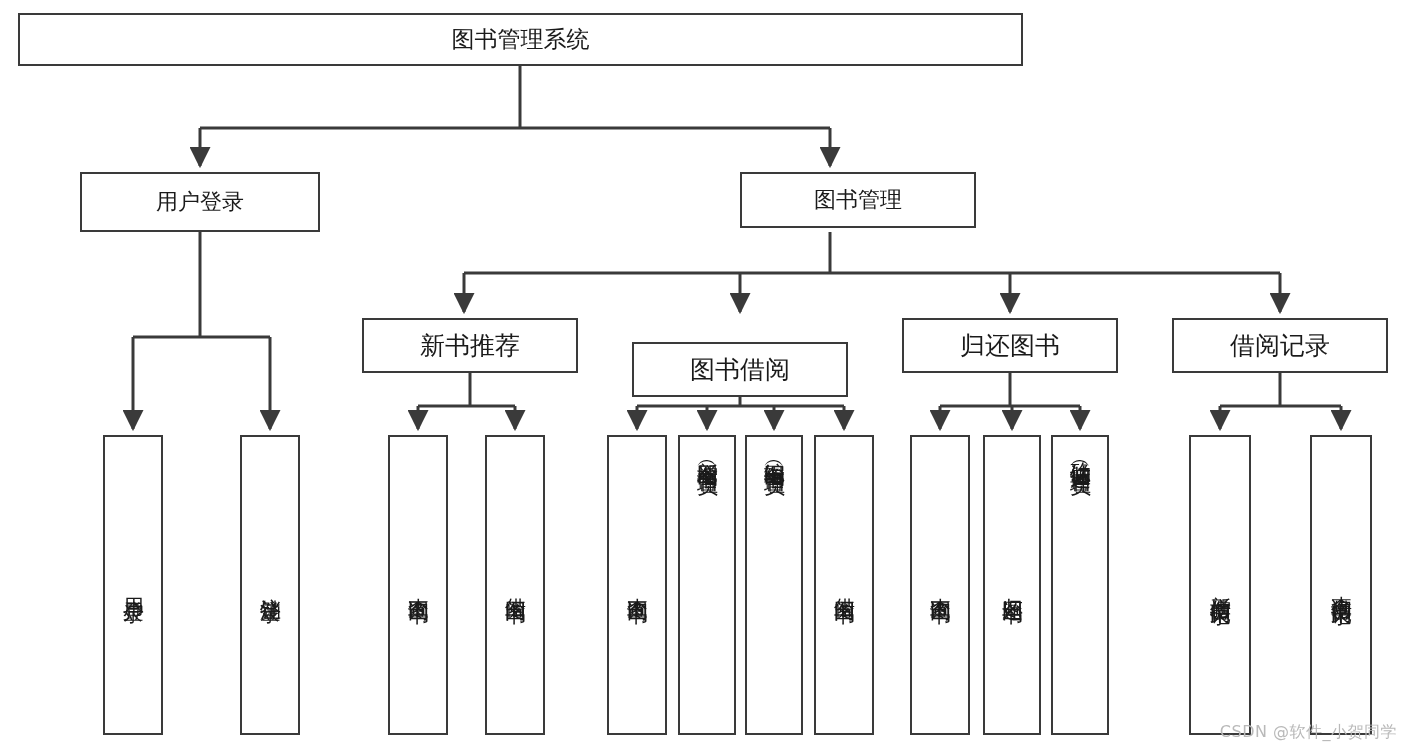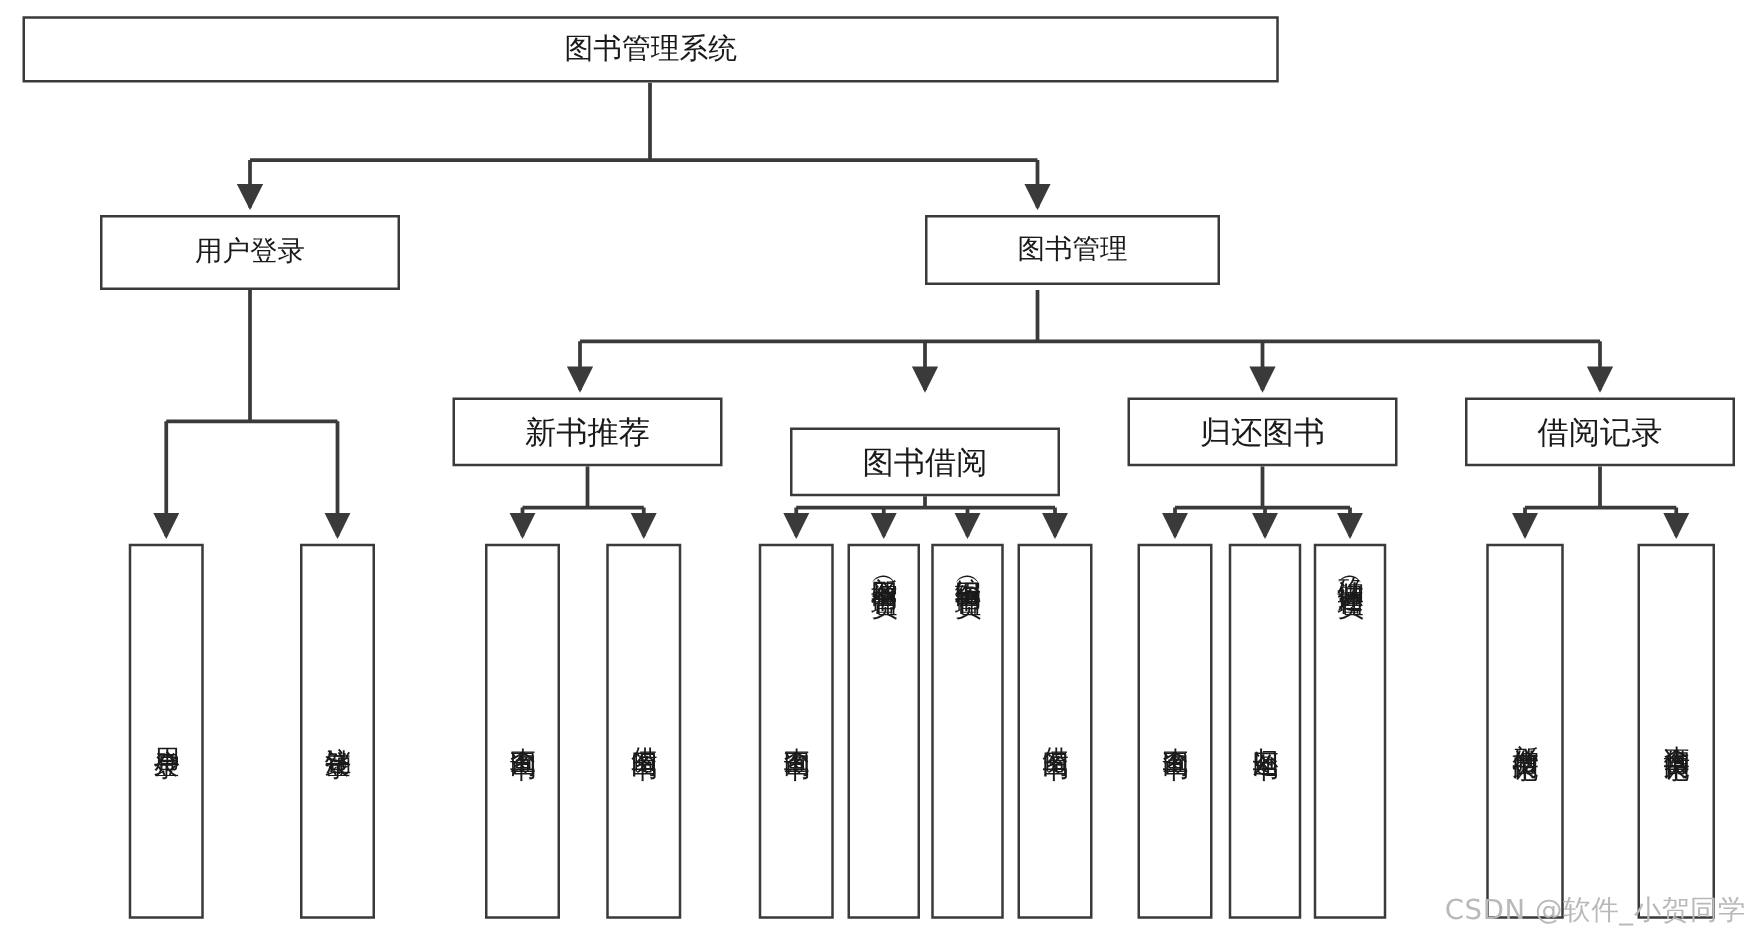--- a/index.html
+++ b/index.html
@@ -60,21 +60,21 @@
   .node.leaf.tall-text { padding-top: 8px; }
   .node.leaf.mid-text {
     align-items: center;
     padding-top: 0;
   }
 
   #watermark {
     position: absolute;
     right: 8px;
     bottom: 4px;
-    font-size: 22px;
+    font-size: 16px;
     color: #b9b9b9;
     z-index: 5;
     white-space: nowrap;
     letter-spacing: 0.5px;
   }
 </style>
 </head>
 <body>
 
 <div id="canvas">

